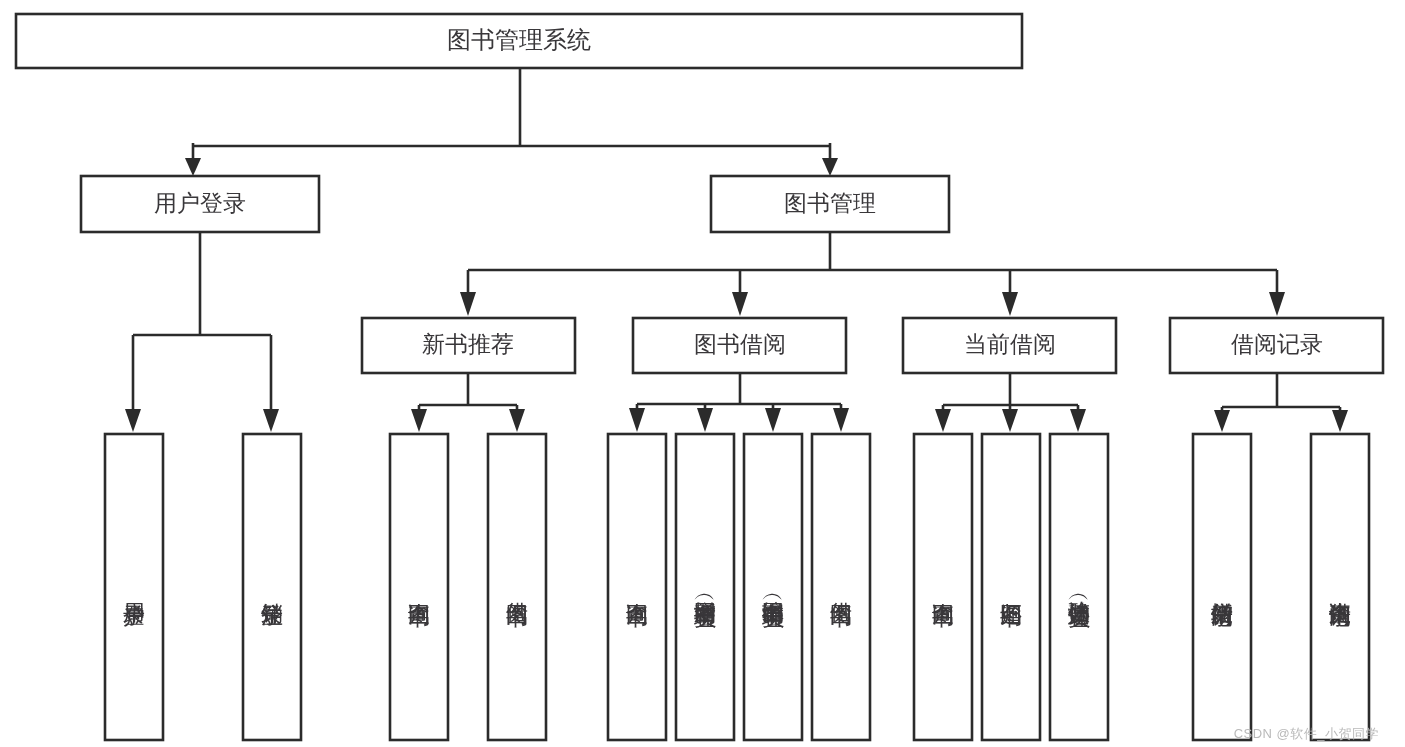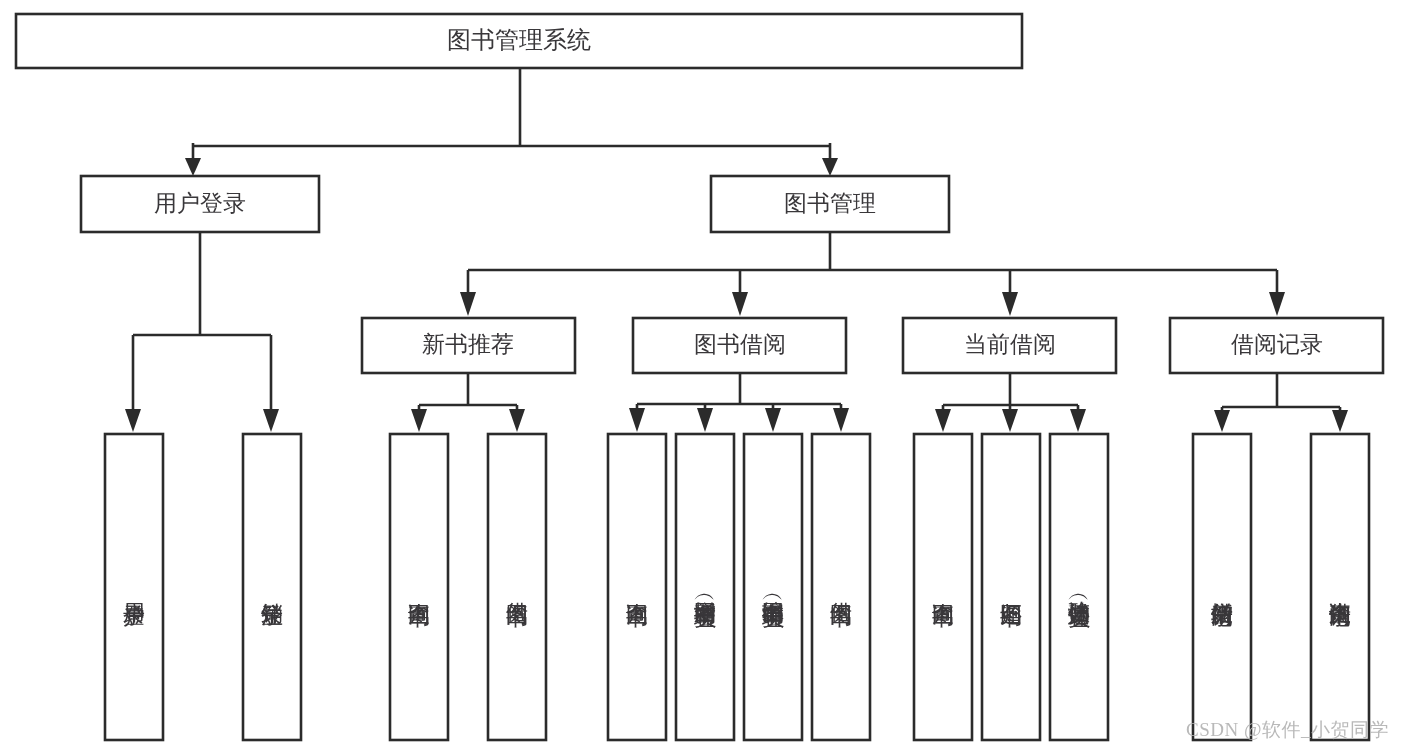--- a/index.html
+++ b/index.html
@@ -62,25 +62,25 @@
     font-size: 22px;
     line-height: 1.08;
     letter-spacing: 1px;
     writing-mode: vertical-rl;
     text-orientation: upright;
     white-space: nowrap;
     pointer-events: none;
   }
   .watermark {
     position: absolute;
-    right: 16px;
+    right: 26px;
     bottom: 4px;
     color: #b9b9b9;
-    font-size: 19px;
-    font-family: Liberation Serif, serif;
+    font-size: 13px;
+    font-family: Liberation Sans, sans-serif;
     white-space: nowrap;
     letter-spacing: 0.5px;
   }
 </style>
 </head>
 <body>
 
 <div id="diagram-root">
 
   <svg id="diagram-svg" viewBox="0 0 1405 747">

